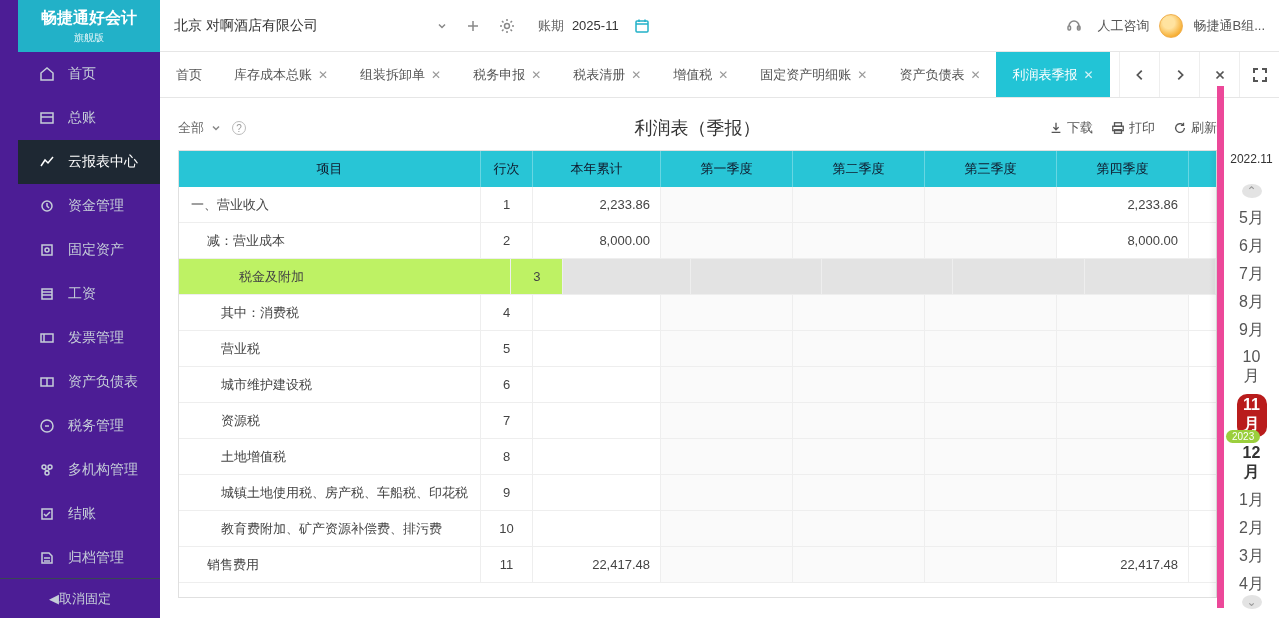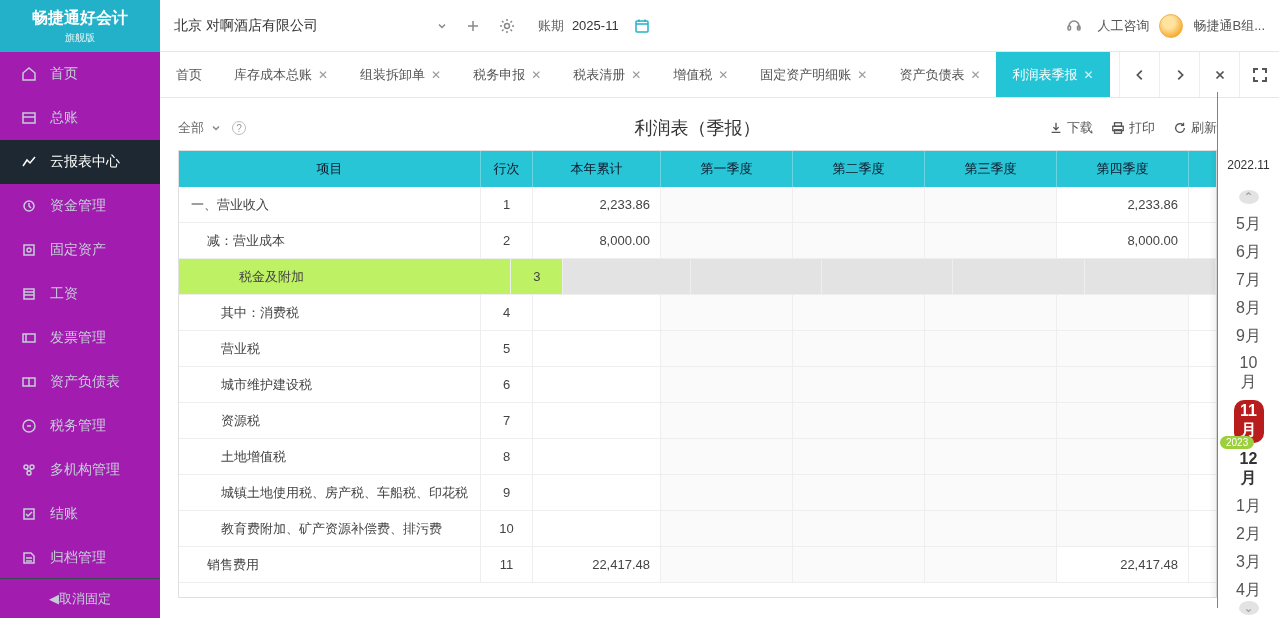--- a/index.html
+++ b/index.html
@@ -1,19 +1,19 @@
 <!DOCTYPE html>
 <html><head>
 <meta charset="utf-8">
 <style>
 * { margin: 0; padding: 0; box-sizing: border-box; }
 body { font-family: "Microsoft YaHei", Arial, sans-serif; font-size: 13px; color: #333; background: #fff; overflow: hidden; width: 1279px; height: 618px; position: relative; }
 
 
-.sidebar { position: absolute; left: 0; top: 0; width: 160px; height: 100%; background: #a21caf; color: #c5cdd8; }
+.sidebar { position: absolute; left: 0; top: 0; width: 160px; height: 100%; background: #4c1d95; color: #c5cdd8; padding-left: 18px; }
 .logo { height: 52px; background: #22b1c8; display: flex; align-items: center; justify-content: center; color: #fff; font-size: 16px; font-weight: bold; flex-direction: column; }
 .logo-sub { font-size: 10px; font-weight: normal; margin-top: 2px; color: #e0f4f7; }
 .nav-item { height: 44px; display: flex; align-items: center; padding-left: 20px; cursor: pointer; font-size: 14px; }
 .nav-item.active { background: #1e2833; color: #fff; }
 .nav-item .icon { width: 18px; height: 18px; margin-right: 12px; display: inline-flex; align-items: center; justify-content: center; }
 .nav-item svg { width: 16px; height: 16px; stroke: #c5cdd8; fill: none; stroke-width: 1.5; }
 .nav-item.active svg { stroke: #fff; }
 .nav-footer { position: absolute; bottom: 0; left: 0; right: 0; height: 40px; display: flex; align-items: center; justify-content: center; font-size: 13px; color: #c5cdd8; cursor: pointer; border-top: 1px solid #3a4654; }
 
 
@@ -66,21 +66,21 @@
 .row.highlight { background: #bef264; padding-left: 32px; }
 .row.highlight .td.col-year, .row.highlight .td.col-q { background: #e3e3e3; }
 .indent-0 { padding-left: 12px; }
 .indent-1 { padding-left: 28px; }
 .indent-2 { padding-left: 42px; }
 .row:not(.highlight) .td.col-q { background: #fafafa; }
 .row:not(.highlight) .td.col-q.has-val { background: #fff; }
 .scroll-shadow { position: absolute; right: 62px; top: 150px; bottom: 20px; width: 8px; background: linear-gradient(to left, rgba(0,0,0,0.06), transparent); pointer-events: none; }
 
 
-.rail { position: absolute; right: 0; top: 92px; width: 62px; bottom: 10px; border-left: 1px solid #ec4899; display: flex; flex-direction: column; align-items: center; padding-top: 8px; }
+.rail { position: absolute; right: 0; top: 86px; width: 62px; bottom: 10px; border-left: 7px solid #ec4899; display: flex; flex-direction: column; align-items: center; padding-top: 8px; }
 .rail-year { font-size: 12px; color: #333; position: absolute; top: 66px; }
 .rail-up, .rail-down { width: 20px; height: 20px; border-radius: 50%; background: #e3e3e3; color: #999; display: flex; align-items: center; justify-content: center; cursor: pointer; font-size: 12px; }
 .rail-up { margin-top: 90px; }
 .rail-months { display: flex; flex-direction: column; align-items: center; gap: 7px; margin-top: 10px; }
 .rail-month { font-size: 16px; color: #555; cursor: pointer; width: 30px; text-align: center; }
 .rail-month.active { background: #b91c1c; color: #fff; border-radius: 10px; padding: 2px 0; font-weight: bold; }
 .rail-month.strong { color: #333; font-weight: bold; }
 .year-badge { position: absolute; top: 344px; left: 2px; background: #9bcf3d; color: #fff; font-size: 10px; padding: 1px 6px; border-radius: 8px; }
 .rail-bottom { margin-top: auto; margin-bottom: 8px; }
 

